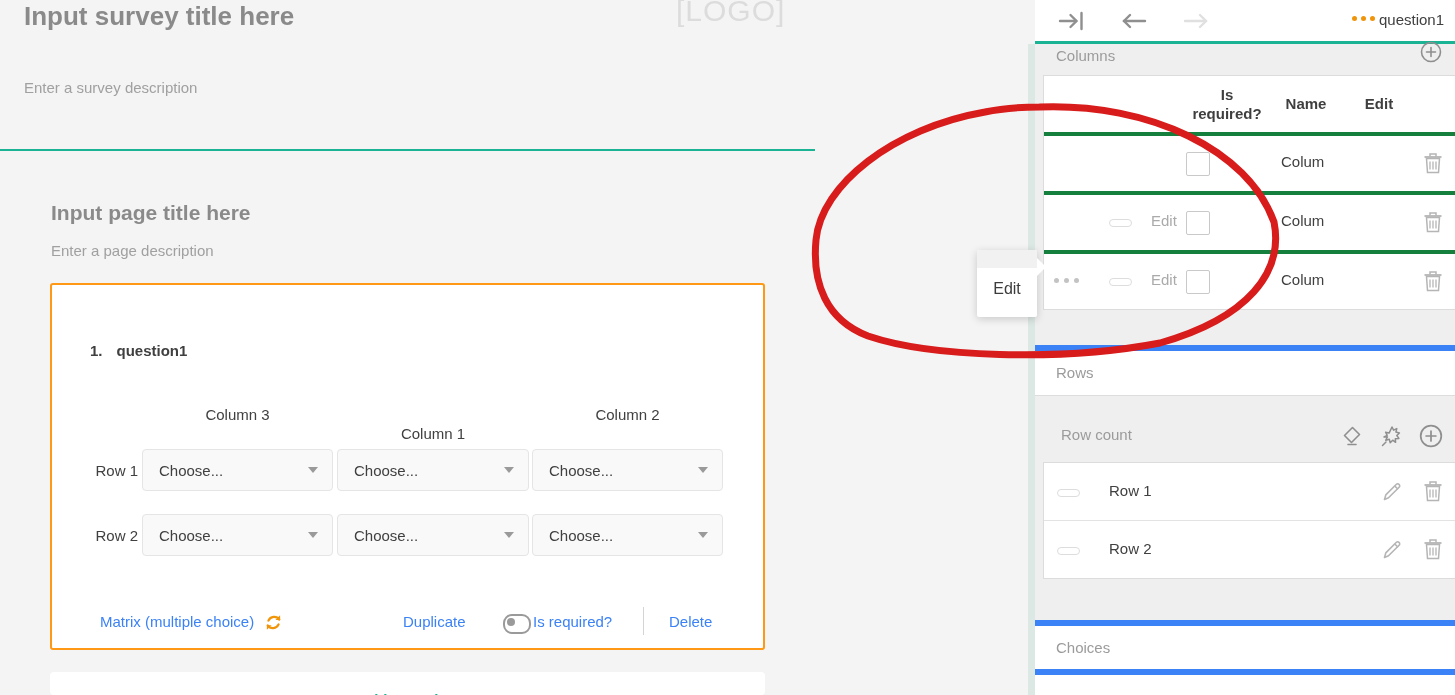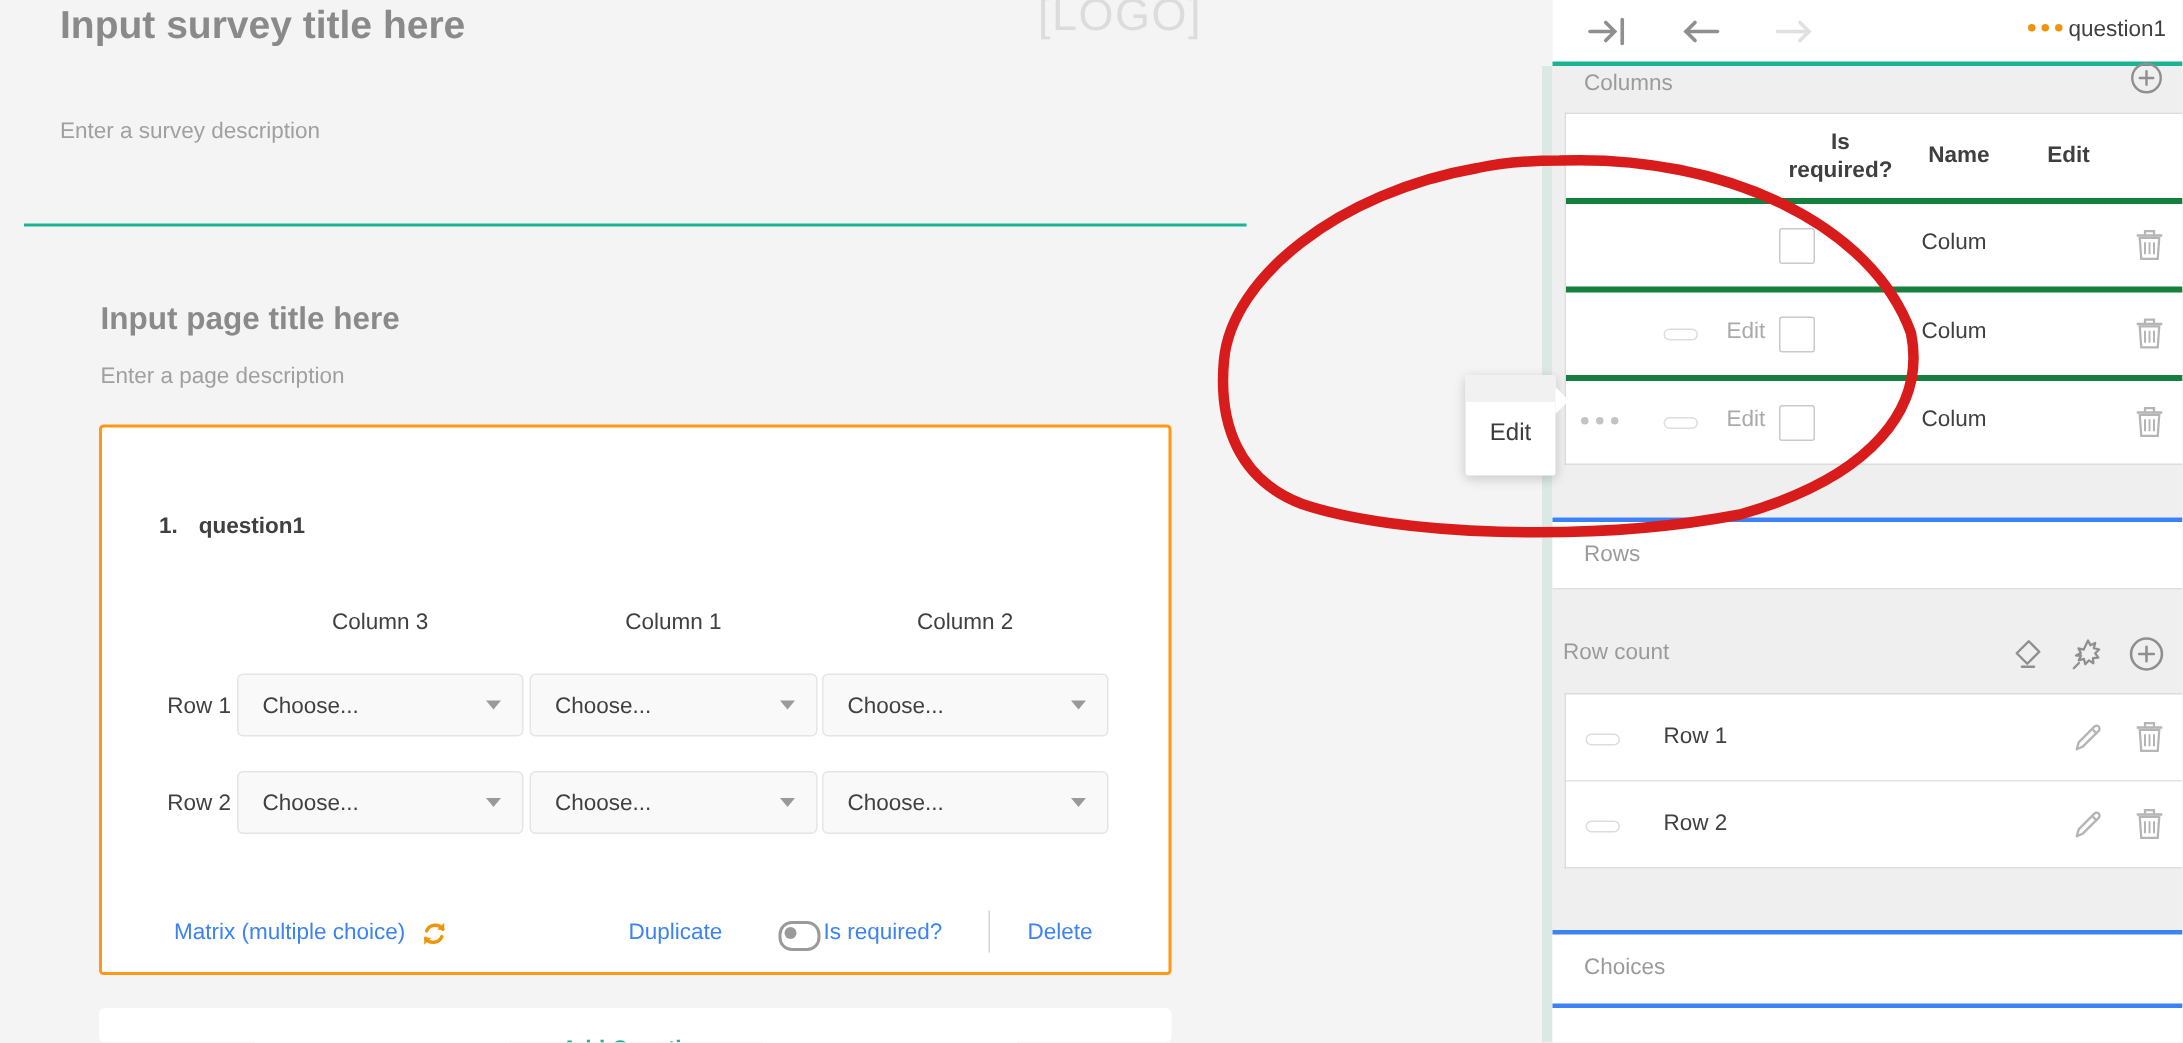--- a/index.html
+++ b/index.html
@@ -4,34 +4,34 @@
 <style>
   html,body{margin:0;padding:0;}
   body{
     width:1455px;height:695px;position:relative;overflow:hidden;
     background:#f4f4f4;font-family:"Liberation Sans",sans-serif;color:#404040;
     -webkit-font-smoothing:antialiased;
   }
   .abs{position:absolute;}
 
   
-  #design{left:16px;top:0;width:1028px;height:695px;background:#f4f4f4;}
+  #design{left:0;top:0;width:1028px;height:695px;background:#f4f4f4;}
   .survey-title{left:24px;top:1px;font-size:26px;font-weight:700;color:#8a8a8a;}
   .logo-ph{left:676px;top:-6px;font-size:30px;color:#dcdcdc;letter-spacing:1px;}
   .survey-desc{left:24px;top:79px;font-size:15px;color:#a0a0a0;}
   .teal-rule{left:0;top:149px;width:815px;height:2px;background:#1ab394;}
   .page-title{left:51px;top:201px;font-size:21px;font-weight:700;color:#8a8a8a;}
   .page-desc{left:51px;top:242px;font-size:15px;color:#a0a0a0;}
 
   #qcard{left:50px;top:283px;width:711px;height:363px;background:#fff;
     border:2px solid #ff9814;border-radius:3px;}
   .q-title{left:38px;top:57px;font-size:15px;font-weight:700;color:#404040;}
   .q-title .qname{margin-left:14px;}
   .mx-head{top:121px;height:18px;font-size:15px;color:#404040;text-align:center;line-height:18px;}
-  .mh1{left:90px;width:191px;} .mh2{left:285px;width:192px;} .mh3{left:480px;width:191px;}
+  .mh1{left:90px;width:191px;} .mh2{left:285px;width:192px;margin-top:19px;} .mh3{left:480px;width:191px;}
   .mx-rowlab{width:50px;font-size:15px;color:#404040;text-align:right;line-height:44px;}
   .rl1{left:36px;top:164px;} .rl2{left:36px;top:229px;}
   .dd{height:42px;background:#f9f9f9;border:1px solid #e5e5e5;border-radius:4px;
     display:flex;align-items:center;padding:0 14px 0 16px;box-sizing:border-box;
     font-size:15px;color:#404040;cursor:pointer;}
   .dd .caret{margin-left:auto;width:0;height:0;border-left:5px solid transparent;
     border-right:5px solid transparent;border-top:6px solid #9a9a9a;}
   .d11{left:90px;top:164px;width:191px;} .d12{left:285px;top:164px;width:192px;} .d13{left:480px;top:164px;width:191px;}
   .d21{left:90px;top:229px;width:191px;} .d22{left:285px;top:229px;width:192px;} .d23{left:480px;top:229px;width:191px;}
 
@@ -75,27 +75,27 @@
   .cell-check{position:absolute;left:142px;top:16px;width:22px;height:22px;background:#fff;
     border:1px solid #c9c9c9;border-radius:2px;cursor:pointer;}
   .cell-name{position:absolute;left:237px;top:17px;font-size:15px;color:#404040;}
   .cell-trash{position:absolute;left:379px;top:16px;cursor:pointer;}
   .cell-edit{position:absolute;left:107px;top:17px;font-size:15px;color:#aaaaaa;cursor:pointer;}
   .dragpill{position:absolute;left:65px;top:24px;width:21px;height:6px;border:1px solid #ddd;
     border-radius:4px;cursor:grab;}
   .rowdots{position:absolute;left:10px;top:24px;display:flex;gap:5px;cursor:pointer;}
   .rowdots i{width:5px;height:5px;border-radius:50%;background:#c3c3c3;}
 
-  .strip{left:0;width:420px;background:#fff;border-top:3px solid #3b82f6;border-bottom:1px solid #ddd;}
+  .strip{left:0;width:420px;background:#fff;border-top:6px solid #3b82f6;border-bottom:1px solid #ddd;}
   .strip-rows{top:345px;height:44px;}
   .strip-choices{top:620px;height:47px;}
   .strip-bottom{top:669px;height:26px;border-bottom:none;}
   .strip .sec-label{position:absolute;left:21px;top:13px;}
 
-  .rowcount-label{left:7px;top:426px;}
+  .rowcount-label{left:26px;top:426px;}
   .rc-icon{top:423px;cursor:pointer;}
   .rc-eraser{left:303px;} .rc-wand{left:343px;} .rc-plus{left:383px;}
 
   .rowlist{left:8px;top:462px;width:411px;background:#fff;border:1px solid #dcdcdc;border-right:none;}
   .rlrow{position:relative;height:57px;}
   .rlrow + .rlrow{border-top:1px solid #e3e3e3;}
   .rl-pill{position:absolute;left:13px;top:26px;width:21px;height:6px;border:1px solid #ddd;border-radius:4px;cursor:grab;}
   .rl-label{position:absolute;left:65px;top:19px;font-size:15px;color:#404040;}
   .rl-pencil{position:absolute;left:336px;top:17px;cursor:pointer;}
   .rl-trash{position:absolute;left:379px;top:17px;cursor:pointer;}

